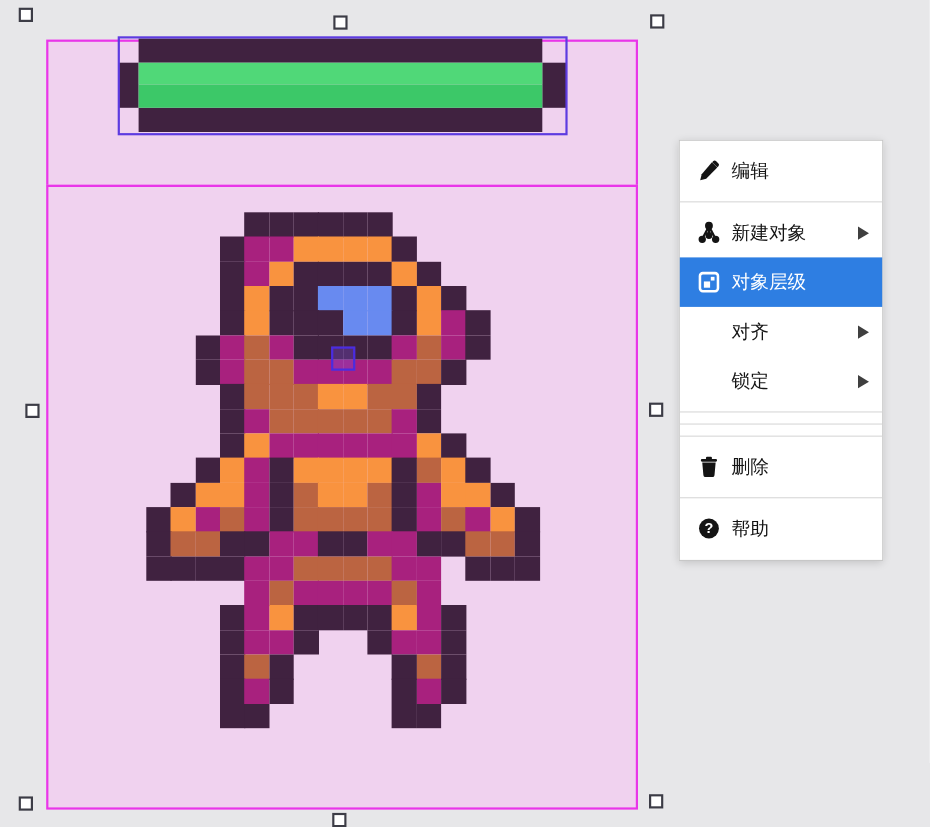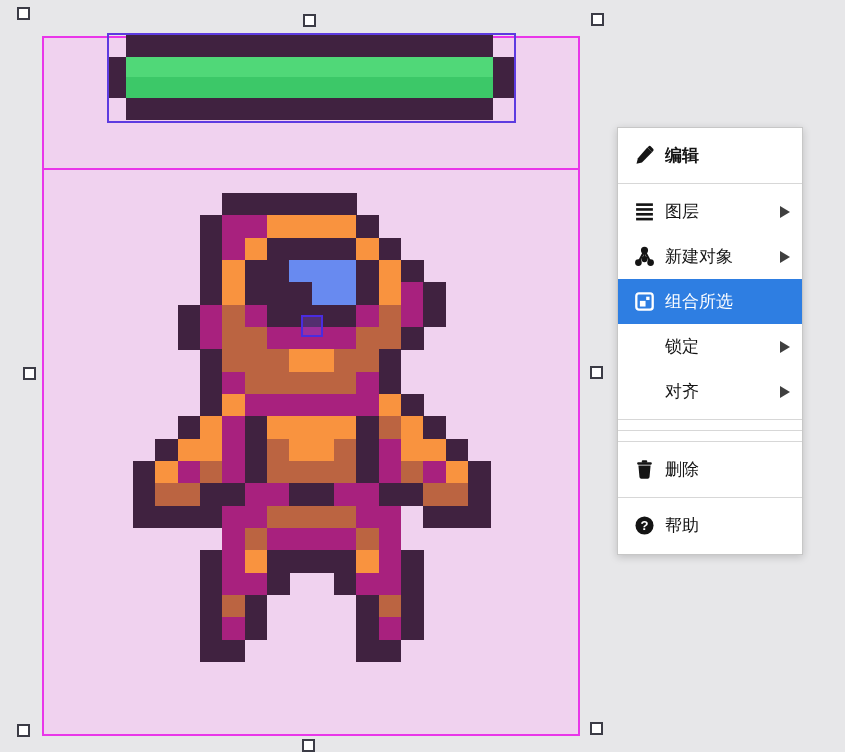--- a/index.html
+++ b/index.html
@@ -20,21 +20,21 @@
   
   #menu{position:absolute;left:617px;top:127px;width:186px;background:#ffffff;
         border:1px solid #c7c7c7;box-sizing:border-box;padding:5px 0 6px 0;
         box-shadow:0 2px 8px rgba(0,0,0,0.18);display:flex;flex-direction:column;}
   .menu-item{height:45px;display:flex;align-items:center;padding:0 12px 0 14px;
              color:#141414;font-size:17px;cursor:default;position:relative;box-sizing:border-box;}
   .menu-item .mi-icon{width:24px;height:22px;display:flex;align-items:center;justify-content:center;flex:0 0 24px;}
   .menu-item .mi-icon svg{display:block;}
   .menu-item .mi-label{margin-left:9px;white-space:nowrap;}
   .menu-item.no-icon .mi-label{margin-left:33px;}
-  .menu-item.bold .mi-label{font-weight:bold;}
+  .menu-item.bold .mi-label{font-weight:normal;}
   .menu-item.highlight{background:#2e7ee2;color:#ffffff;}
   .menu-sep{height:1px;background:#d7d7d7;margin:5px 0;}
   .mi-arrow{width:0;height:0;border-left:10px solid #3f3f3f;border-top:6px solid transparent;
             border-bottom:6px solid transparent;margin-left:auto;}
   .mi-pair{display:flex;align-items:center;margin-left:22px;}
   .mi-pair .mi-label{margin-left:8px;}
 </style>
 </head>
 <body>
 
@@ -282,34 +282,20 @@
             <path fill="currentColor" d="M12.6 2.4l4.6 4.6-9.6 9.6-5.2 1.3 1.3-5.2z"></path>
             <path fill="currentColor" d="M13.8 1.4a1.6 1.6 0 012.3 0l2.1 2.1a1.6 1.6 0 010 2.3l-1 1-4.4-4.4z"></path>
           </svg>
         </div>
         <div class="mi-label">编辑</div>
       </div>
       <div class="menu-sep"></div>
       <div class="menu-item">
         <div class="mi-icon">
           <svg xmlns="http://www.w3.org/2000/svg" width="21" height="21" viewBox="0 0 20 20">
-            <g fill="currentColor">
-              <rect x="2" y="2.2" width="16" height="2.5"></rect>
-              <rect x="2" y="6.8" width="16" height="2.5"></rect>
-              <rect x="2" y="11.4" width="16" height="2.5"></rect>
-              <rect x="2" y="16" width="16" height="2.5"></rect>
-            </g>
-          </svg>
-        </div>
-        <div class="mi-label">图层</div>
-        <div class="mi-arrow"></div>
-      </div>
-      <div class="menu-item">
-        <div class="mi-icon">
-          <svg xmlns="http://www.w3.org/2000/svg" width="21" height="21" viewBox="0 0 20 20">
             <g stroke="currentColor" stroke-width="2" fill="currentColor">
               <line x1="10" y1="4.5" x2="4.5" y2="15"></line>
               <line x1="10" y1="4.5" x2="15.5" y2="15"></line>
               <line x1="10" y1="4.5" x2="10" y2="11"></line>
               <circle cx="10" cy="4" r="2.4"></circle>
               <circle cx="4.2" cy="15.8" r="2.2"></circle>
               <circle cx="15.8" cy="15.8" r="2.2"></circle>
               <circle cx="10" cy="12.5" r="2"></circle>
             </g>
           </svg>
@@ -318,30 +304,30 @@
         <div class="mi-arrow"></div>
       </div>
       <div class="menu-item highlight" style="background: rgb(46, 126, 226);">
         <div class="mi-icon">
           <svg xmlns="http://www.w3.org/2000/svg" width="21" height="21" viewBox="0 0 20 20">
             <rect x="2.2" y="2.2" width="15.6" height="15.6" rx="2.5" fill="none" stroke="currentColor" stroke-width="2.2"></rect>
             <rect x="5.6" y="9.4" width="5.4" height="5.4" fill="currentColor"></rect>
             <rect x="11.6" y="5.4" width="3.2" height="3.2" fill="currentColor"></rect>
           </svg>
         </div>
-        <div class="mi-label">组合所选</div>
+        <div class="mi-label">对象层级</div>
+      </div>
+      <div class="menu-item no-icon">
+        <div class="mi-label">对齐</div>
+        <div class="mi-arrow"></div>
       </div>
       <div class="menu-item no-icon">
         <div class="mi-label">锁定</div>
         <div class="mi-arrow"></div>
       </div>
-      <div class="menu-item no-icon">
-        <div class="mi-label">对齐</div>
-        <div class="mi-arrow"></div>
-      </div>
       <div class="menu-sep"></div>
       <div class="menu-sep"></div>
       <div class="menu-sep"></div>
       <div class="menu-item">
         <div class="mi-icon">
           <svg xmlns="http://www.w3.org/2000/svg" width="21" height="21" viewBox="0 0 20 20">
             <path fill="currentColor" d="M4.2 6.2h11.6l-1 11a1.8 1.8 0 01-1.8 1.6H7a1.8 1.8 0 01-1.8-1.6z"></path>
             <rect x="3" y="3.2" width="14" height="2.2" rx="1" fill="currentColor"></rect>
             <rect x="7.4" y="1.2" width="5.2" height="2.4" rx="1" fill="currentColor"></rect>
           </svg>

